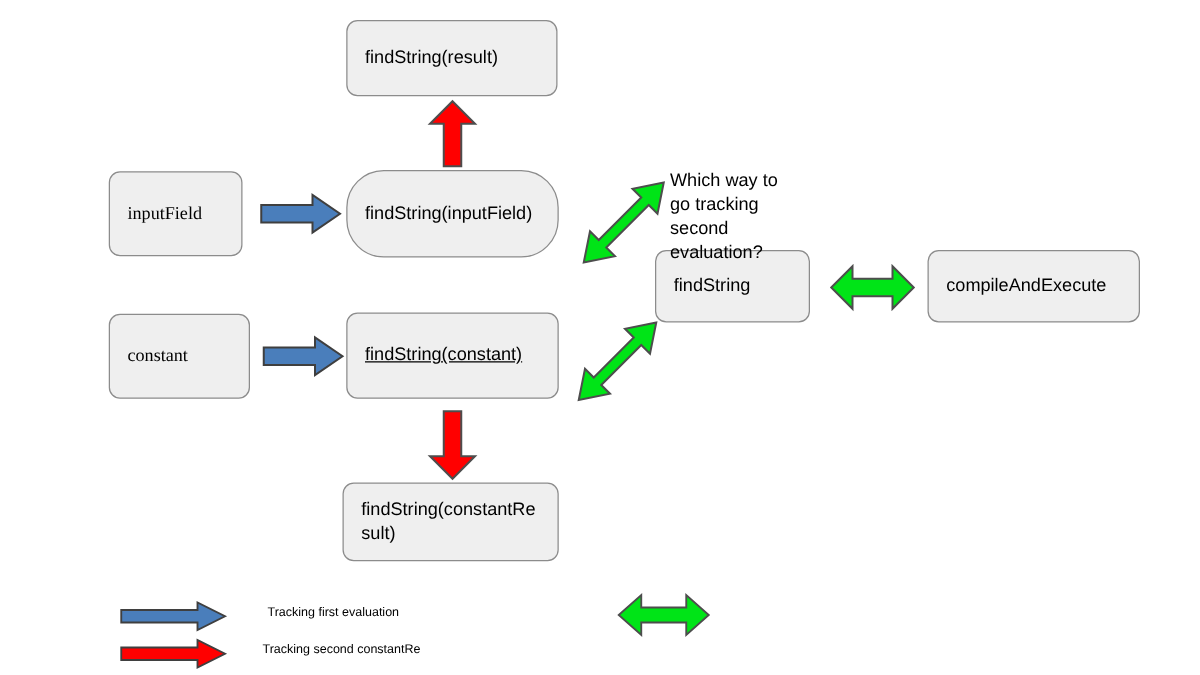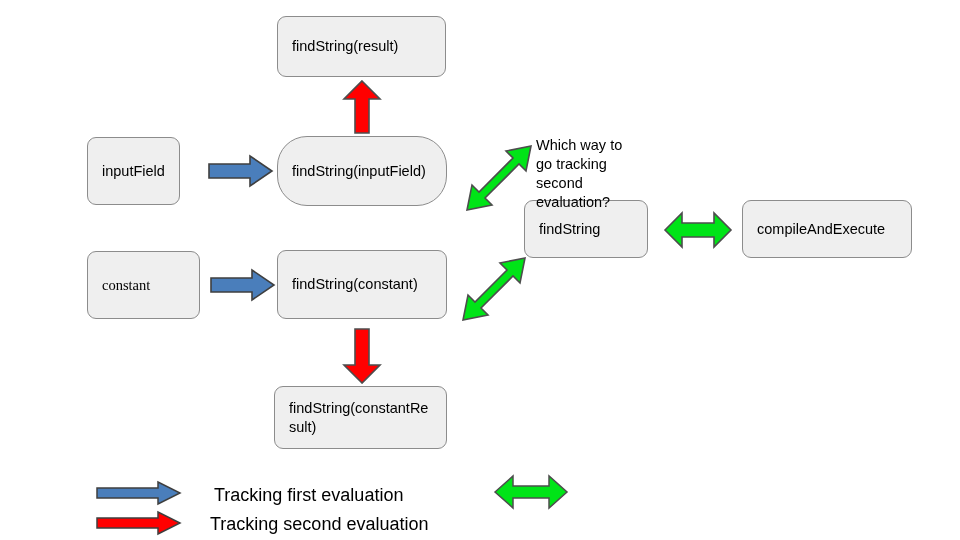--- a/index.html
+++ b/index.html
@@ -43,47 +43,47 @@
   .arrow {
     position: absolute;
   }
   .arrow svg {
     display: block;
     overflow: visible;
   }
   .legend-label {
     position: absolute;
     color: #000000;
-    font-size: 18px;
+    font-size: 10px;
     line-height: 1.2;
     white-space: nowrap;
   }
 </style>
 </head>
 <body>
 
 <div id="canvas">
 
   <div class="node" style="left:277px; top:16px; width:169px; height:61px;">
     <span>findString(result)</span>
   </div>
 
-  <div class="node" style="left:87px; top:137px; width:93px; height:68px;">
+  <div class="node" style="left:87px; top:137px; width:107px; height:68px;font-family:Liberation Serif, serif;">
     <span>inputField</span>
   </div>
 
   <div class="node" style="left:277px; top:136px; width:170px; height:70px;border-radius:30px;">
     <span>findString(inputField)</span>
   </div>
 
   <div class="node" style="left:87px; top:251px; width:113px; height:68px;font-family:Liberation Serif, serif;">
     <span>constant</span>
   </div>
 
-  <div class="node" style="left:277px; top:250px; width:170px; height:69px;">
+  <div class="node" style="left:277px; top:250px; width:170px; height:69px;text-decoration:underline;">
     <span>findString(constant)</span>
   </div>
 
   <div class="node" style="left:524px; top:200px; width:124px; height:58px;">
     <span>findString</span>
   </div>
 
   <div class="node" style="left:274px; top:386px; width:173px; height:63px;">
     <span>findString(constantRe
 sult)</span>
@@ -145,21 +145,21 @@
       <path d="M1 7 L62 7 L62 1 L84 12 L62 23 L62 17 L1 17 Z" fill="#4a7ebb" stroke="#3f3f3f" stroke-width="1.5" stroke-linejoin="miter"></path>
     </svg>
   </div>
   <div class="legend-label" style="left:214px; top:485px;">Tracking first evaluation</div>
 
   <div class="arrow" style="left:96px; top:511px; width:85px; height:24px;">
     <svg width="85" height="24" viewBox="0 0 85 24">
       <path d="M1 7 L62 7 L62 1 L84 12 L62 23 L62 17 L1 17 Z" fill="#ff0000" stroke="#3f3f3f" stroke-width="1.5" stroke-linejoin="miter"></path>
     </svg>
   </div>
-  <div class="legend-label" style="left:210px; top:514px;">Tracking second evaluation</div>
+  <div class="legend-label" style="left:210px; top:514px;">Tracking second constantRe</div>
 
   <div class="arrow" style="left:494px; top:475px; width:74px; height:34px;">
     <svg width="74" height="34" viewBox="0 0 74 34">
       <path d="M1 17 L19 1 L19 11 L55 11 L55 1 L73 17 L55 33 L55 23 L19 23 L19 33 Z" fill="#00e417" stroke="#4d4d4d" stroke-width="1.5" stroke-linejoin="miter"></path>
     </svg>
   </div>
 
 </div>
 
 </body></html>

